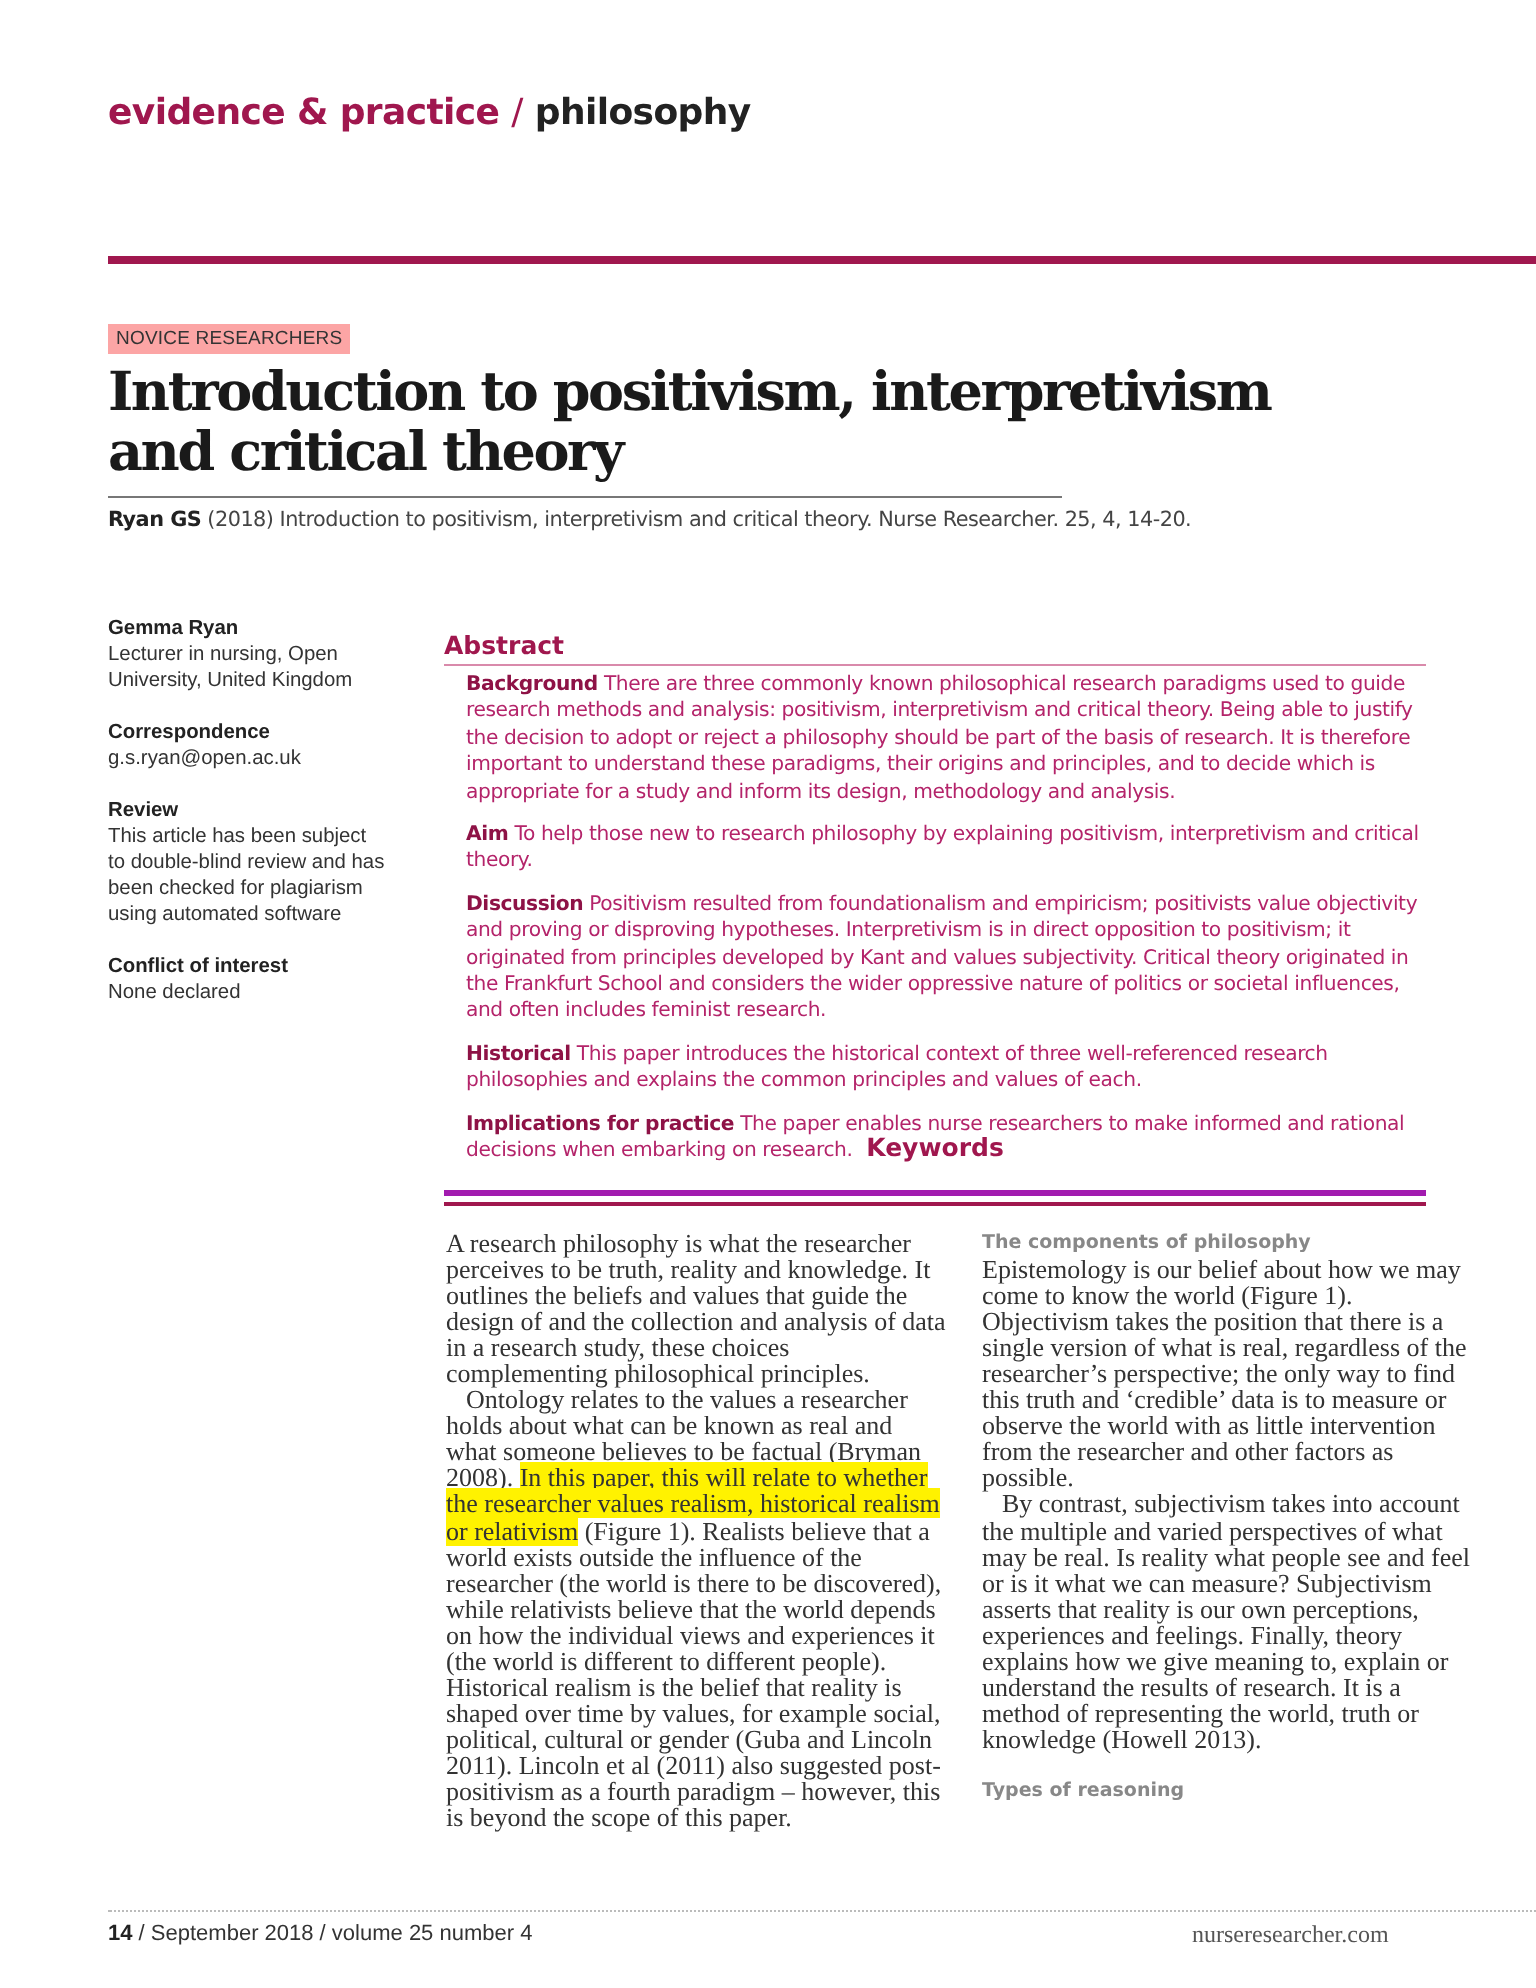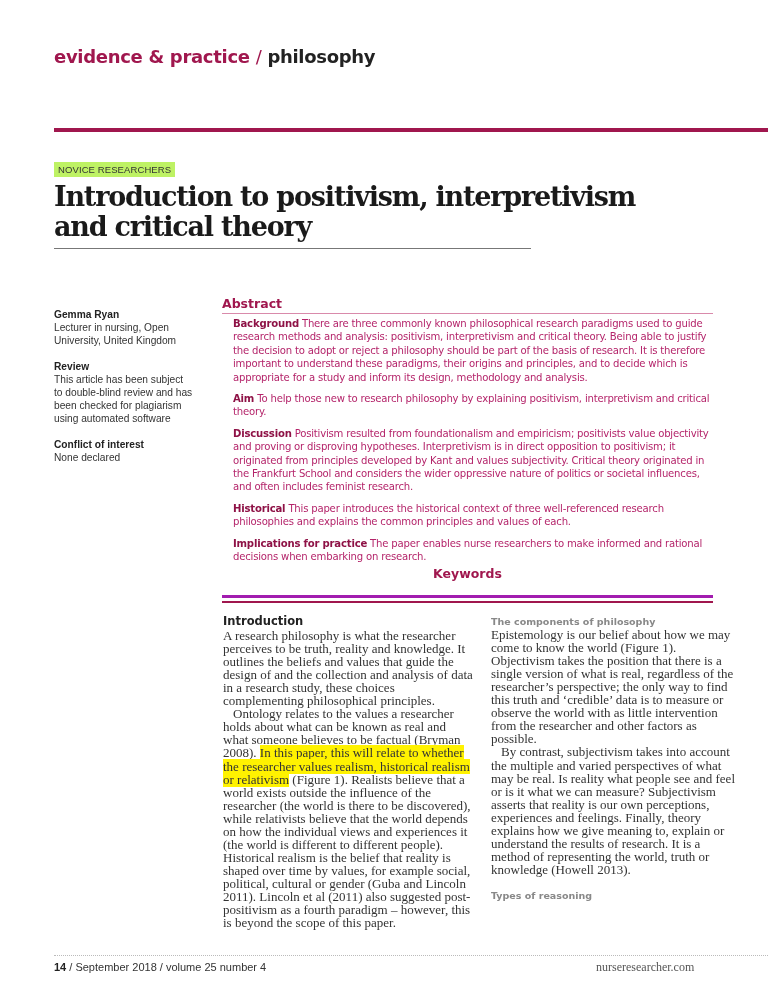--- a/index.html
+++ b/index.html
@@ -11,41 +11,41 @@
   .abs { position: absolute; }
   .section-header {
     left: 54px; top: 46px; font-size: 18px; font-weight: bold; letter-spacing: -0.3px;
     font-family: "DejaVu Sans", sans-serif;
   }
   .section-header .sec { color: #a0174e; }
   .section-header .slash { color: #a0174e; font-weight: normal; }
   .section-header .sub { color: #222; }
   .top-rule { left: 54px; top: 128px; width: 714px; height: 4px; background: #a0174e; }
   .badge {
-    left: 54px; top: 162px; background: #bef264; color: #333;
+    left: 54px; top: 162px; background: #fca5a5; color: #333;
     font-size: 9.5px; padding: 2px 4px; letter-spacing: 0.1px;
     font-family: "Liberation Sans", sans-serif;
   }
   .title {
     left: 54px; top: 182px; width: 640px;
     font-family: "DejaVu Serif", serif; font-weight: bold;
     font-size: 27px; line-height: 30px; color: #1a1a1a; letter-spacing: -1.2px;
   }
   .title-rule { left: 54px; top: 248px; width: 477px; height: 1px; background: #777; }
   .citation {
     left: 54px; top: 253px; width: 680px; font-size: 10.4px; line-height: 14px; color: #444;
     font-family: "DejaVu Sans", sans-serif; letter-spacing: -0.25px;
   }
   .citation b { color: #222; }
 
   .sidebar { left: 54px; top: 308px; width: 150px; font-size: 10.2px; line-height: 13px; color: #333; }
   .sidebar .blk { margin-bottom: 13px; }
   .sidebar .head { font-weight: bold; color: #222; }
 
-  .abstract { left: 222px; top: 296px; width: 491px; font-family: "DejaVu Sans", sans-serif; }
+  .abstract { left: 222px; top: 315px; width: 491px; font-family: "DejaVu Sans", sans-serif; }
   .abstract h2 {
     margin: 0; font-size: 12.5px; color: #a0174e; font-weight: bold; padding-bottom: 2px;
     border-bottom: 1px solid #d98aab;
   }
   .abstract p {
     margin: 3px 0 8px 11px; font-size: 10.1px; line-height: 13.4px; color: #b4246a; letter-spacing: -0.2px;
   }
   .abstract p b { color: #8e1246; }
   .keywords { left: 222px; top: 566px; width: 491px; font-family: "DejaVu Sans", sans-serif; }
   .keywords h2 {
@@ -88,27 +88,32 @@
 
 <div class="abs badge">NOVICE RESEARCHERS</div>
 
 <div class="abs title">
   <div>Introduction to positivism, interpretivism</div>
   <div>and critical theory</div>
 </div>
 <div class="abs title-rule"></div>
 
 <div class="abs citation">
+  <div><b>Ryan GS</b><span> (2018) Introduction to positivism, interpretivism and critical theory. Nurse Researcher. 25, 4, 14-20.</span></div>
 </div>
 
 <div class="abs sidebar">
   <div class="blk">
     <div class="head">Gemma Ryan</div>
     <div>Lecturer in nursing, Open</div>
     <div>University, United Kingdom</div>
+  </div>
+  <div class="blk">
+    <div class="head">Correspondence</div>
+    <div>g.s.ryan@open.ac.uk</div>
   </div>
   <div class="blk">
     <div class="head">Review</div>
     <div>This article has been subject</div>
     <div>to double-blind review and has</div>
     <div>been checked for plagiarism</div>
     <div>using automated software</div>
   </div>
   <div class="blk">
     <div class="head">Conflict of interest</div>
@@ -124,21 +129,20 @@
   <p><b>Historical</b><span> This paper introduces the historical context of three well-referenced research philosophies and explains the common principles and values of each.</span></p>
   <p><b>Implications for practice</b><span> The paper enables nurse researchers to make informed and rational decisions when embarking on research.</span></p>
 </div>
 
 <div class="abs keywords">
   <h2>Keywords</h2>
 </div>
 <div class="abs kw-rule"></div>
 
 <div class="abs col col1">
-  <h3>Introduction</h3>
   <p>A research philosophy is what the researcher perceives to be truth, reality and knowledge. It outlines the beliefs and values that guide the design of and the collection and analysis of data in a research study, these choices complementing philosophical principles.</p>
   <p class="indent"><span>Ontology relates to the values a researcher holds about what can be known as real and what someone believes to be factual (Bryman 2008). </span><span class="hl">In this paper, this will relate to whether the researcher values realism, historical realism or relativism</span><span> (Figure 1). Realists believe that a world exists outside the influence of the researcher (the world is there to be discovered), while relativists believe that the world depends on how the individual views and experiences it (the world is different to different people). Historical realism is the belief that reality is shaped over time by values, for example social, political, cultural or gender (Guba and Lincoln 2011). Lincoln et al (2011) also suggested post-positivism as a fourth paradigm – however, this is beyond the scope of this paper.</span></p>
 </div>
 
 <div class="abs col col2">
   <h4>The components of philosophy</h4>
   <p>Epistemology is our belief about how we may come to know the world (Figure 1). Objectivism takes the position that there is a single version of what is real, regardless of the researcher’s perspective; the only way to find this truth and ‘credible’ data is to measure or observe the world with as little intervention from the researcher and other factors as possible.</p>
   <p class="indent">By contrast, subjectivism takes into account the multiple and varied perspectives of what may be real. Is reality what people see and feel or is it what we can measure? Subjectivism asserts that reality is our own perceptions, experiences and feelings. Finally, theory explains how we give meaning to, explain or understand the results of research. It is a method of representing the world, truth or knowledge (Howell 2013).</p>
   <div class="gap"></div>
   <h4>Types of reasoning</h4>

